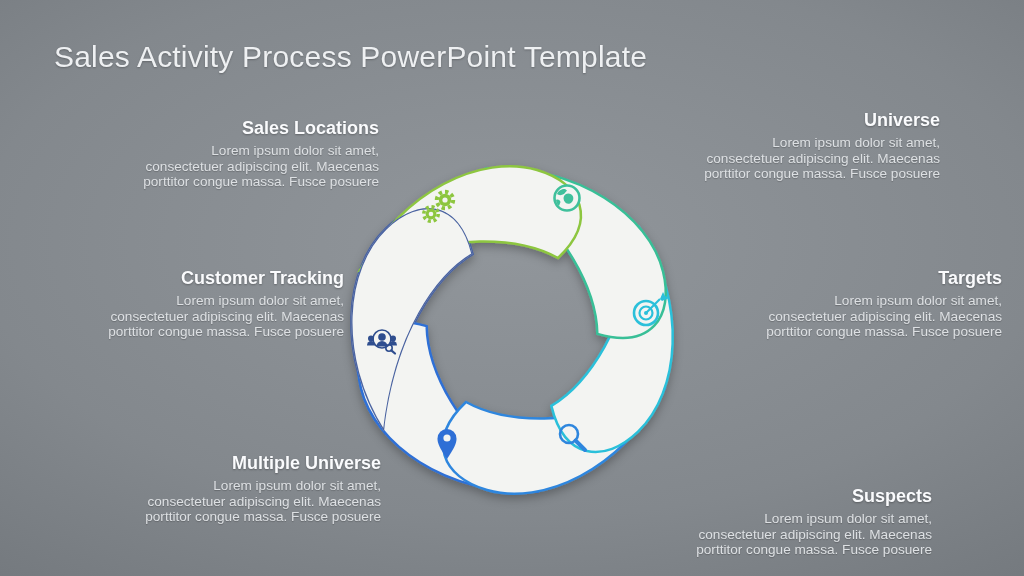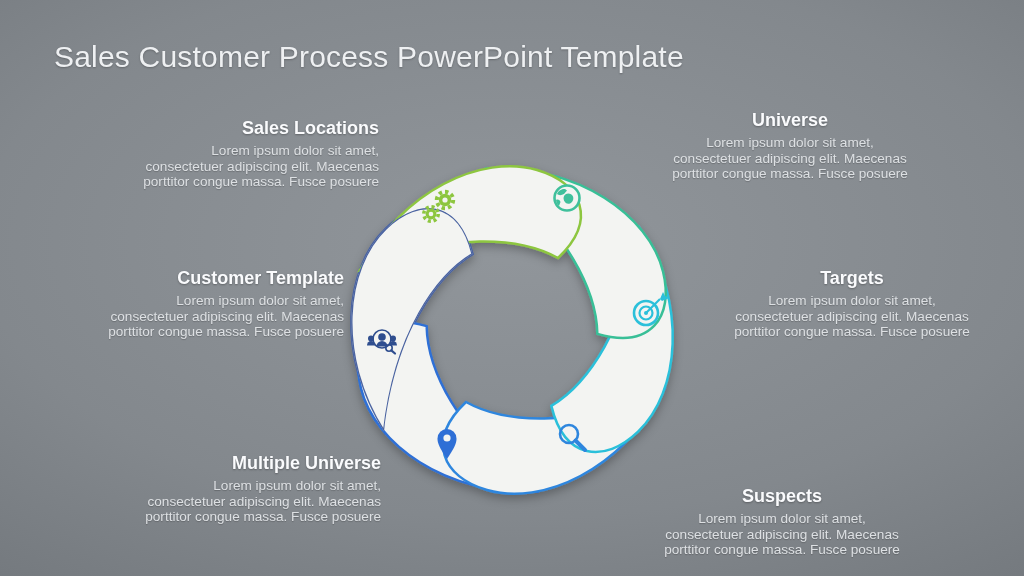--- a/index.html
+++ b/index.html
@@ -17,52 +17,52 @@
   .tb{position:absolute;width:300px;}
   .tb h2{
     margin:0 0 4px 0;font-size:18px;font-weight:700;color:#fafbfd;
     text-shadow:0 1px 2px rgba(0,0,0,.3);
   }
   .tb .desc{
     font-size:13.6px;line-height:15.6px;color:#dde0e3;
     white-space:pre-line;text-shadow:0 1px 1px rgba(0,0,0,.22);
   }
   .tb.align-right{text-align:right;}
-  .tb.align-left{text-align:center;}
+  .tb.align-left{text-align:right;}
   .tb-tl{right:645px;top:118px;}
   .tb-tr{left:640px;top:110px;}
   .tb-ml{right:680px;top:268px;}
   .tb-mr{left:702px;top:268px;}
   .tb-bl{right:643px;top:453px;}
   .tb-br{left:632px;top:453px;margin-top:33px;}
   .diagram{position:absolute;left:312px;top:130px;width:400px;height:400px;}
 </style>
 </head>
 <body>
 
 <div class="canvas">
 
-  <div class="title">Sales Customer Process PowerPoint Template</div>
+  <div class="title">Sales Activity Process PowerPoint Template</div>
 
   <div class="tb tb-tl align-right">
     <h2>Sales Locations</h2>
     <div class="desc">Lorem ipsum dolor sit amet,
 consectetuer adipiscing elit. Maecenas
 porttitor congue massa. Fusce posuere</div>
   </div>
 
   <div class="tb tb-tr align-left">
     <h2>Universe</h2>
     <div class="desc">Lorem ipsum dolor sit amet,
 consectetuer adipiscing elit. Maecenas
 porttitor congue massa. Fusce posuere</div>
   </div>
 
   <div class="tb tb-ml align-right">
-    <h2>Customer Template</h2>
+    <h2>Customer Tracking</h2>
     <div class="desc">Lorem ipsum dolor sit amet,
 consectetuer adipiscing elit. Maecenas
 porttitor congue massa. Fusce posuere</div>
   </div>
 
   <div class="tb tb-mr align-left">
     <h2>Targets</h2>
     <div class="desc">Lorem ipsum dolor sit amet,
 consectetuer adipiscing elit. Maecenas
 porttitor congue massa. Fusce posuere</div>

